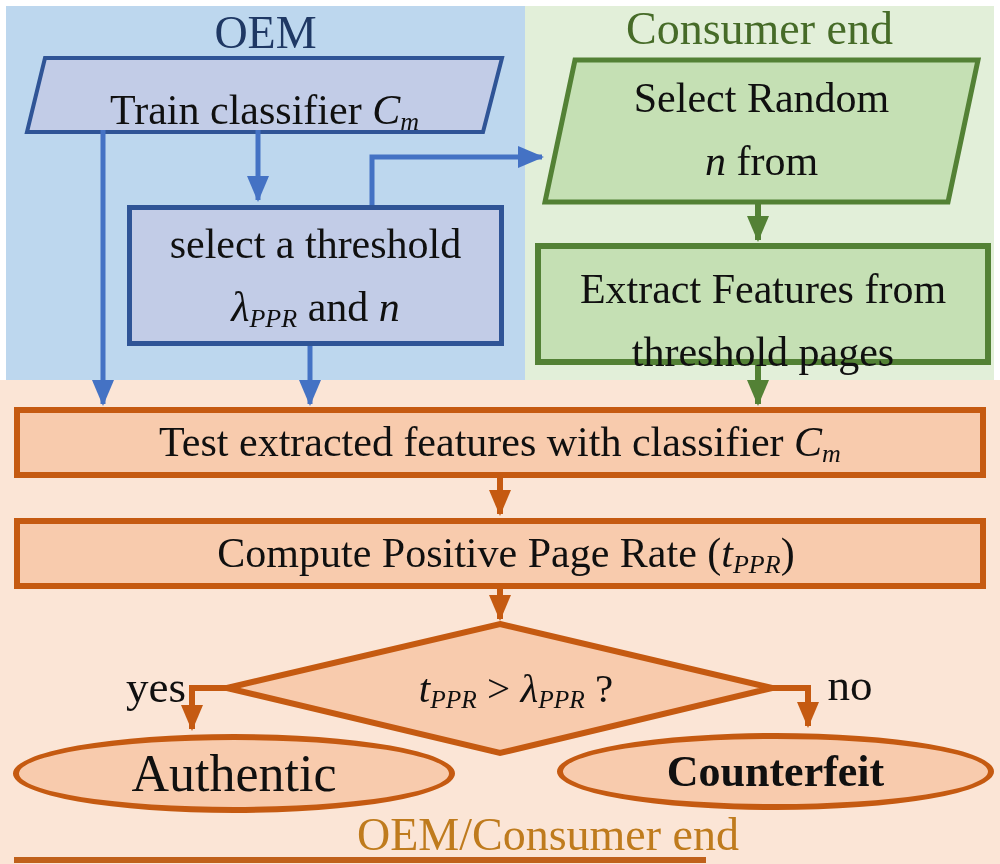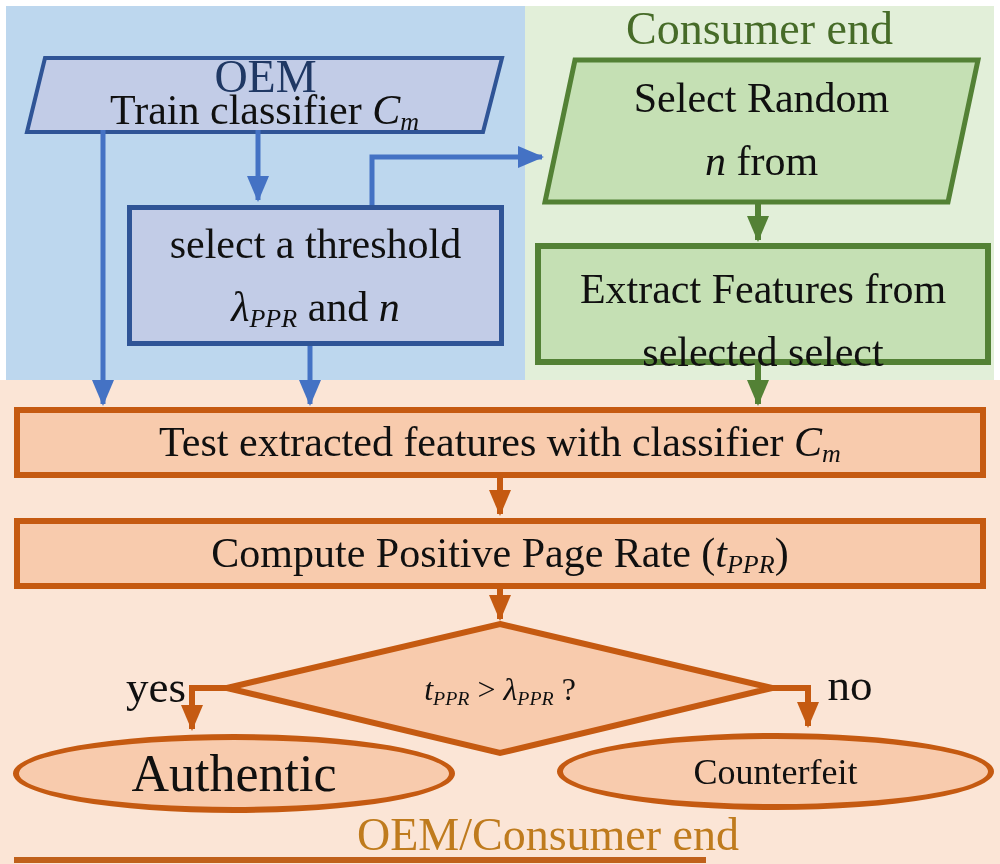--- a/index.html
+++ b/index.html
@@ -7,21 +7,21 @@
     position:relative; width:1000px; height:864px; background:#ffffff;
     font-family:"Liberation Serif", serif; overflow:hidden;
   }
   .region { position:absolute; z-index:0; }
   .region-oem      { left:6px;   top:6px;   width:519px; height:374px; background:#BDD7EE; }
   .region-consumer { left:525px; top:6px;   width:469px; height:374px; background:#E2EFD9; }
   .region-shared   { left:0;     top:380px; width:1000px; height:484px; background:#FBE5D6; }
   .bottom-strip    { position:absolute; left:14px; top:857px; width:692px; height:6px; background:#C0611B; z-index:1; }
 
   .title { position:absolute; z-index:3; display:flex; align-items:center; justify-content:center; font-size:46px; }
-  .title-oem      { left:6px;   top:6px;   width:519px; height:52px; color:#1F3864;margin-top:44px; }
+  .title-oem      { left:6px;   top:6px;   width:519px; height:52px; color:#1F3864; }
   .title-consumer { left:525px; top:6px;   width:469px; height:44px; color:#466B28; }
   .title-shared   { left:0;     top:810px; width:1000px; height:48px; color:#BF7B1D;margin-left:48px; }
 
   svg.overlay { position:absolute; left:0; top:0; z-index:1; }
 
   .shape { position:absolute; box-sizing:border-box; z-index:2; }
   .box-threshold { left:127px; top:205px; width:377px; height:141px; background:#C2CCE7; border:5px solid #2F5496; }
   .box-extract   { left:535px; top:243px; width:456px; height:122px; background:#C5E0B4; border:6px solid #538135; }
   .box-test      { left:14px;  top:407px; width:972px; height:71px;  background:#F8CBAD; border:6px solid #C55A11; }
   .box-compute   { left:14px;  top:518px; width:972px; height:71px;  background:#F8CBAD; border:6px solid #C55A11; }
@@ -29,24 +29,24 @@
   .ellipse-authentic   { left:13px;  top:734px; width:442px; height:79px; }
   .ellipse-counterfeit { left:557px; top:733px; width:437px; height:77px; }
 
   .lbl { position:absolute; z-index:3; display:flex; align-items:center; justify-content:center;
          text-align:center; font-size:42px; color:#101010; line-height:1.5; }
   .lbl-train     { left:27px;  top:72px;  width:475px; height:76px; }
   .lbl-threshold { left:127px; top:205px; width:377px; height:141px;border-radius:17px; }
   .lbl-select    { left:545px; top:58px;  width:433px; height:144px;text-align:center; }
   .lbl-extract   { left:535px; top:243px; width:456px; height:156px;text-align:center; }
   .lbl-test      { left:14px;  top:407px; width:972px; height:71px;justify-content:center; }
-  .lbl-compute   { left:14px;  top:518px; width:972px; height:71px;font-family:Liberation Serif, serif; }
-  .lbl-decision  { left:270px; top:642px; width:460px; height:94px; font-size:32px; }
+  .lbl-compute   { left:20px;  top:518px; width:972px; height:71px;font-family:Liberation Serif, serif; }
+  .lbl-decision  { left:286px; top:642px; width:460px; height:94px; font-size:41px; }
   .lbl-authentic   { left:13px;  top:734px; width:442px; height:79px; font-size:52px; }
-  .lbl-counterfeit { left:557px; top:733px; width:437px; height:77px; font-size:36px; }
+  .lbl-counterfeit { left:557px; top:733px; width:437px; height:77px; font-size:44px;font-weight:bold; }
   .lbl-yes { left:104px;  top:662px; width:104px; height:52px; font-size:45px; }
   .lbl-no  { left:814px; top:660px; width:72px;  height:52px; font-size:45px; }
 
   .it { font-style:italic; }
   .sb { font-size:0.62em; font-style:italic; position:relative; top:0.24em; }
 </style>
 </head>
 <body>
 
 <div class="stage">
@@ -118,21 +118,21 @@
       <div>Select Random</div>
       <div>
         <span class="it">n</span><span> from</span>
       </div>
     </div>
   </div>
 
   <div class="lbl lbl-extract">
     <div>
       <div>Extract Features from</div>
-      <div>selected select</div>
+      <div>threshold pages</div>
     </div>
   </div>
 
   <div class="lbl lbl-test">
     <div>
       <span>Test extracted features with classifier </span><span class="it">C</span><span class="sb">m</span>
     </div>
   </div>
 
   <div class="lbl lbl-compute">

